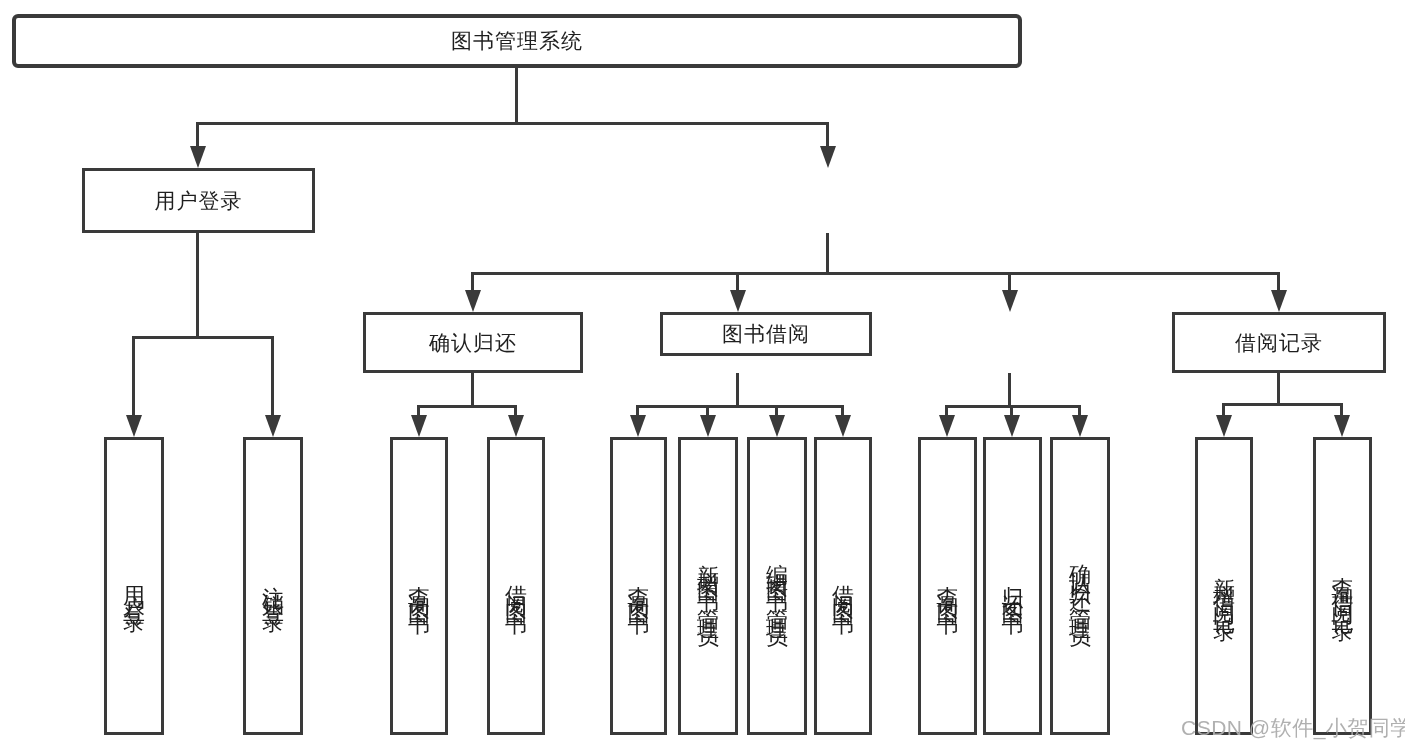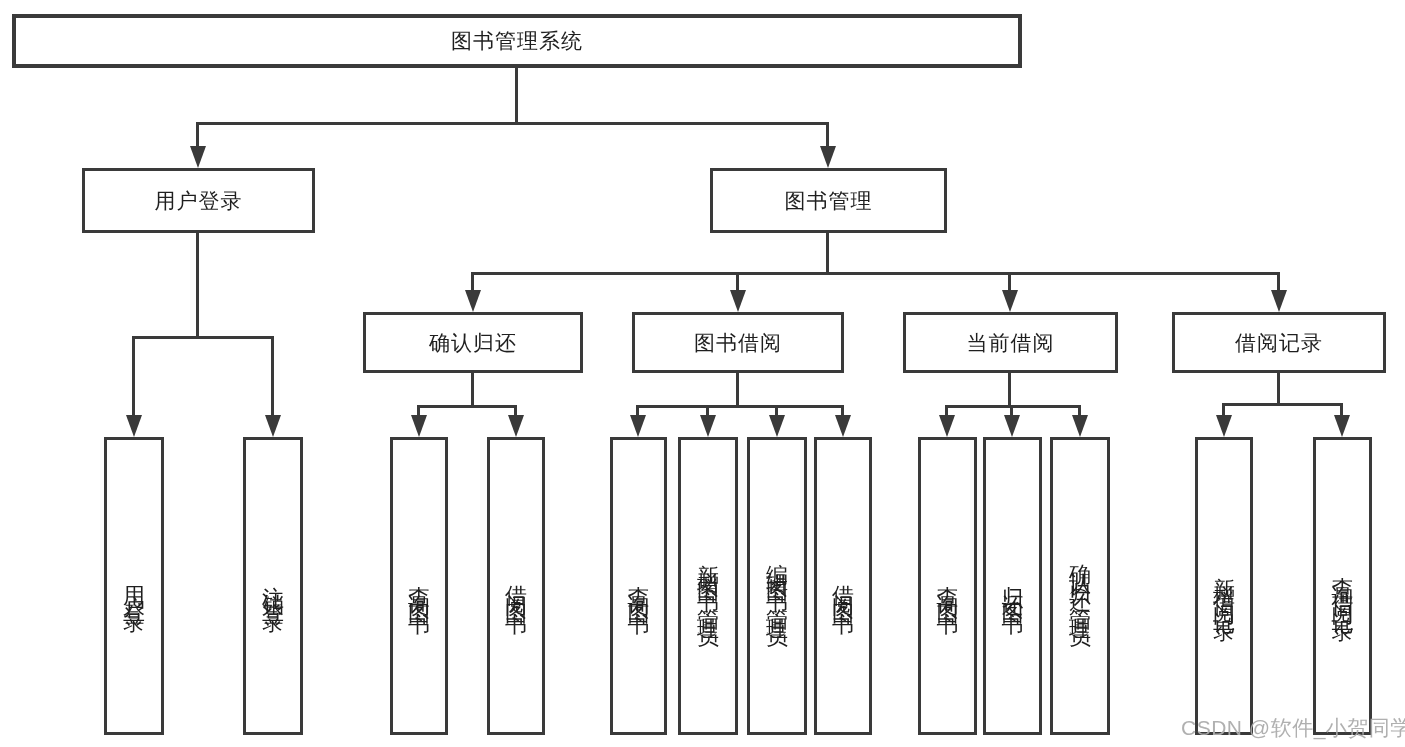--- a/index.html
+++ b/index.html
@@ -15,21 +15,21 @@
   .box {
     position: absolute;
     box-sizing: border-box;
     background: #ffffff;
     border: 3px solid #3a3a3a;
     display: flex;
     align-items: center;
     justify-content: center;
     color: #1f1f1f;
   }
-  .box.root { border-width: 4px; }
+  .box.root { border-width: 4px; border-radius: 6px; }
   .htext {
     font-size: 21px;
     letter-spacing: 1px;
     white-space: nowrap;
     color: #1f1f1f;
   }
   .vtext {
     writing-mode: vertical-rl;
     text-orientation: mixed;
     font-size: 22px;
@@ -75,23 +75,20 @@
   <div class="vline" style="left:515px; top:68px; height:56px;"></div>
   <div class="hline" style="left:196px; top:122px; width:633px;"></div>
   <div class="vline" style="left:196px; top:122px; height:28px;"></div>
   <div class="vline" style="left:826px; top:122px; height:28px;"></div>
   <div class="arrow" style="left:190px; top:146px;"></div>
   <div class="arrow" style="left:820px; top:146px;"></div>
 
   <div class="box" style="left:82px; top:168px; width:233px; height:65px;">
     <span class="htext">用户登录</span>
   </div>
-  <div class="box" style="left:710px; top:168px; width:237px; height:65px;">
-    <span class="htext">图书管理</span>
-  </div>
 
   <div class="vline" style="left:196px; top:233px; height:106px;"></div>
   <div class="hline" style="left:132px; top:336px; width:142px;"></div>
   <div class="vline" style="left:132px; top:336px; height:81px;"></div>
   <div class="vline" style="left:271px; top:336px; height:81px;"></div>
   <div class="arrow" style="left:126px; top:415px;"></div>
   <div class="arrow" style="left:265px; top:415px;"></div>
 
   <div class="vline" style="left:826px; top:233px; height:42px;"></div>
   <div class="hline" style="left:471px; top:272px; width:809px;"></div>
@@ -100,25 +97,22 @@
   <div class="vline" style="left:1008px; top:272px; height:20px;"></div>
   <div class="vline" style="left:1277px; top:272px; height:20px;"></div>
   <div class="arrow" style="left:465px;  top:290px;"></div>
   <div class="arrow" style="left:730px;  top:290px;"></div>
   <div class="arrow" style="left:1002px; top:290px;"></div>
   <div class="arrow" style="left:1271px; top:290px;"></div>
 
   <div class="box" style="left:363px; top:312px; width:220px; height:61px;">
     <span class="htext">确认归还</span>
   </div>
-  <div class="box" style="left:632px; top:312px; width:212px; height:61px;">
+  <div class="box" style="left:660px; top:312px; width:212px; height:44px;">
     <span class="htext">图书借阅</span>
-  </div>
-  <div class="box" style="left:903px; top:312px; width:215px; height:61px;">
-    <span class="htext">当前借阅</span>
   </div>
   <div class="box" style="left:1172px; top:312px; width:214px; height:61px;">
     <span class="htext">借阅记录</span>
   </div>
 
   <div class="vline" style="left:471px; top:373px; height:35px;"></div>
   <div class="hline" style="left:417px; top:405px; width:100px;"></div>
   <div class="vline" style="left:417px; top:405px; height:12px;"></div>
   <div class="vline" style="left:514px; top:405px; height:12px;"></div>
   <div class="arrow" style="left:411px; top:415px;"></div>

